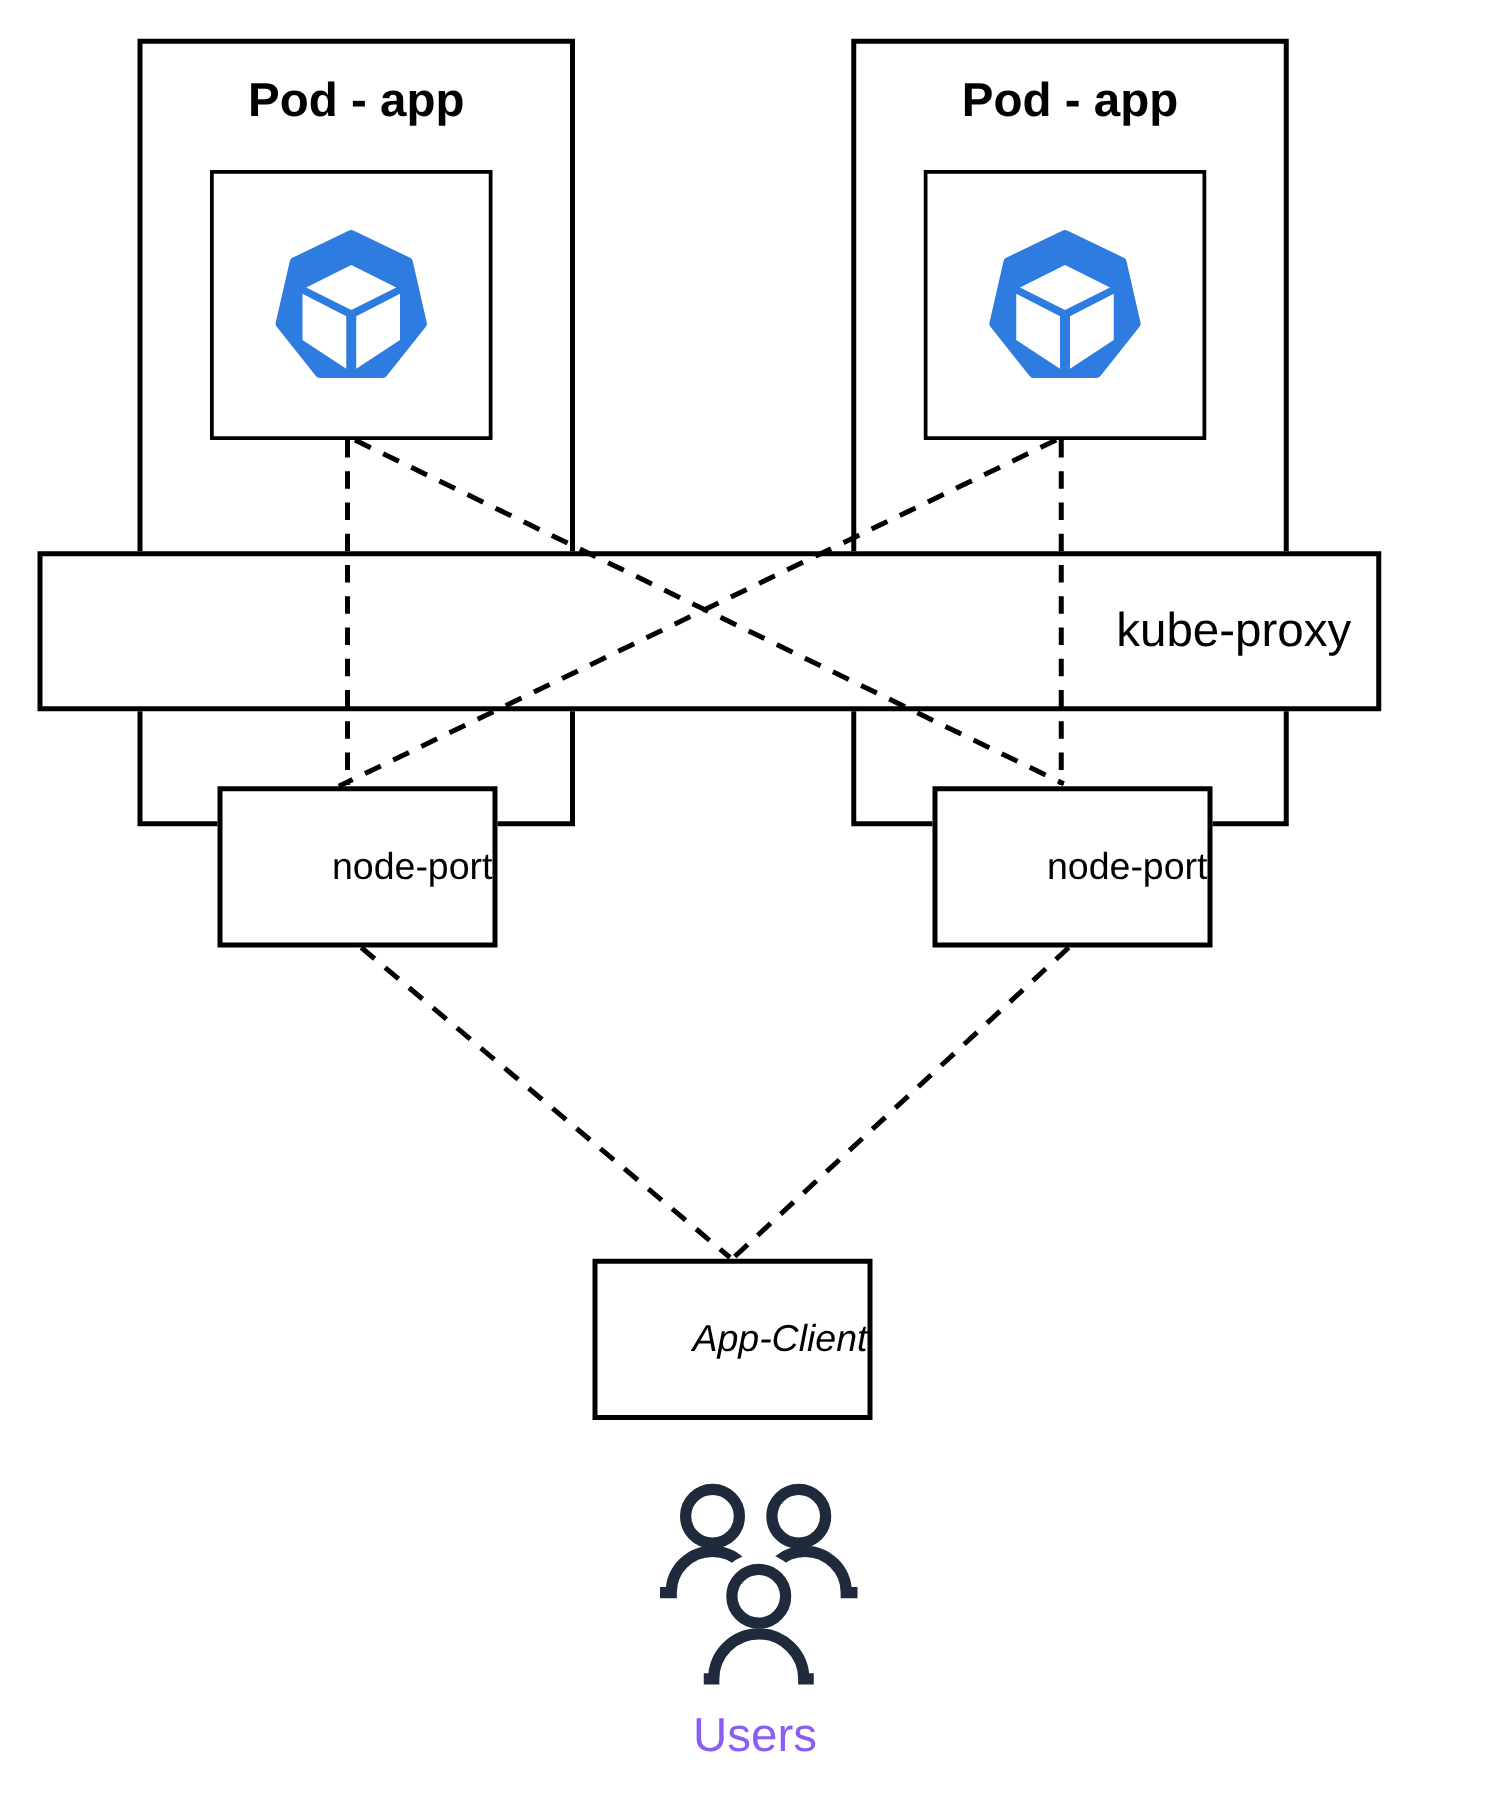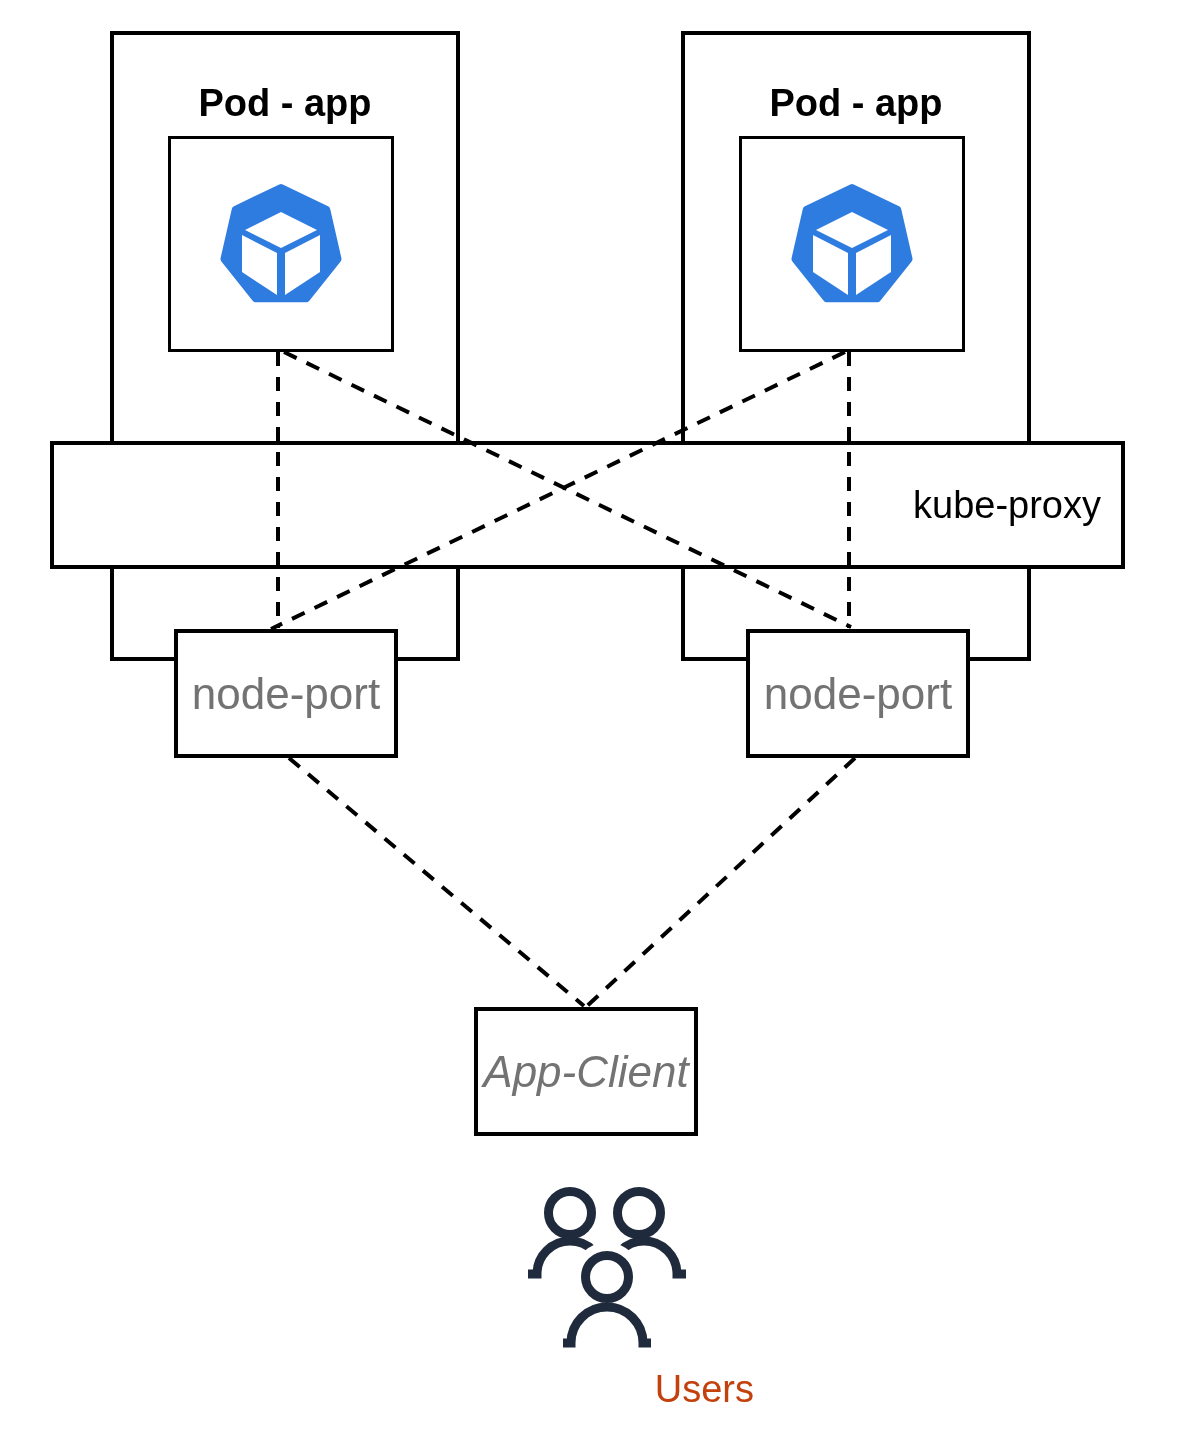--- a/index.html
+++ b/index.html
@@ -19,21 +19,21 @@
     background: #ffffff;
     border: 4px solid #000000;
   }
 
   
   .pod { z-index: 1; }
   .pod-left  { left: 110px; top: 31px; width: 350px; height: 630px; }
   .pod-right { left: 681px; top: 31px; width: 350px; height: 630px; }
 
   .pod-title {
-    margin-top: 48px;
+    margin-top: 26px;
     text-align: center;
     font-size: 38px;
     font-weight: bold;
     color: #000000;
     line-height: 1.1;
   }
 
   
   .container-box {
     position: absolute;
@@ -45,39 +45,38 @@
     top: 101px;
     display: flex;
     align-items: center;
     justify-content: center;
   }
 
   
   .kube-proxy-bar {
     left: 30px; top: 441px; width: 1075px; height: 128px;
     z-index: 2;
-    margin-left: 20px;
   }
   .kube-proxy-label {
     position: absolute;
     right: 20px;
     top: 50%;
     transform: translateY(-50%);
     font-size: 38px;
     color: #000000;
     white-space: nowrap;
   }
 
   
   .label-box {
     display: flex;
     align-items: center;
-    justify-content: center;
-    font-size: 44px;
-    color: #737373;
+    justify-content: flex-end;
+    font-size: 30px;
+    color: #000000;
     white-space: nowrap;
   }
   .node-port-left  { left: 174px; top: 629px; width: 224px; height: 129px; z-index: 3; }
   .node-port-right { left: 746px; top: 629px; width: 224px; height: 129px; z-index: 3; }
   .app-client      { left: 474px; top: 1007px; width: 224px; height: 129px; z-index: 2; font-style: italic; }
 
   
   .connections {
     position: absolute;
     left: 0; top: 0;
@@ -97,23 +96,23 @@
   .users-icon-wrap {
     position: absolute;
     left: 527px; top: 1185px;
     width: 160px; height: 166px;
     z-index: 1;
   }
   .users-label {
     position: absolute;
     left: 454px; top: 1368px;
     width: 300px;
-    text-align: right;
+    text-align: center;
     font-size: 38px;
-    color: #c2410c;
+    color: #8b5cf6;
   }
 </style>
 </head>
 <body>
 
 <div class="canvas">
 
   <div class="box pod pod-left">
     <div class="pod-title">Pod - app</div>
     <div class="container-box">

